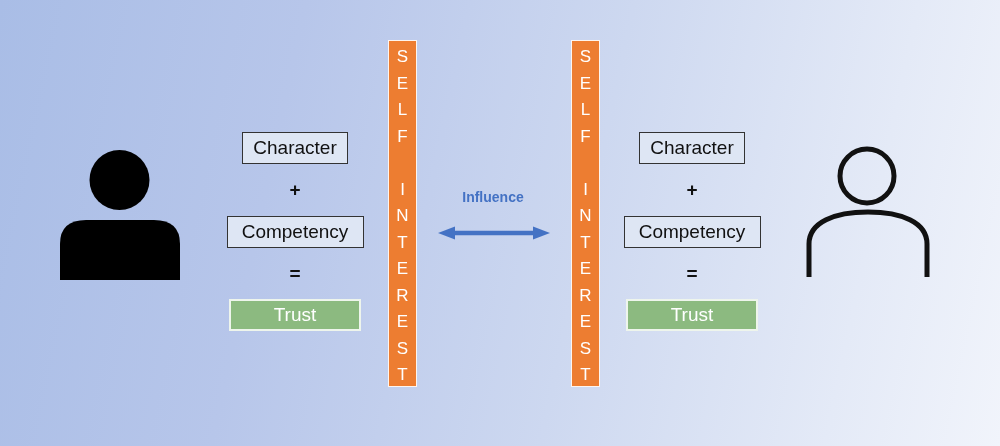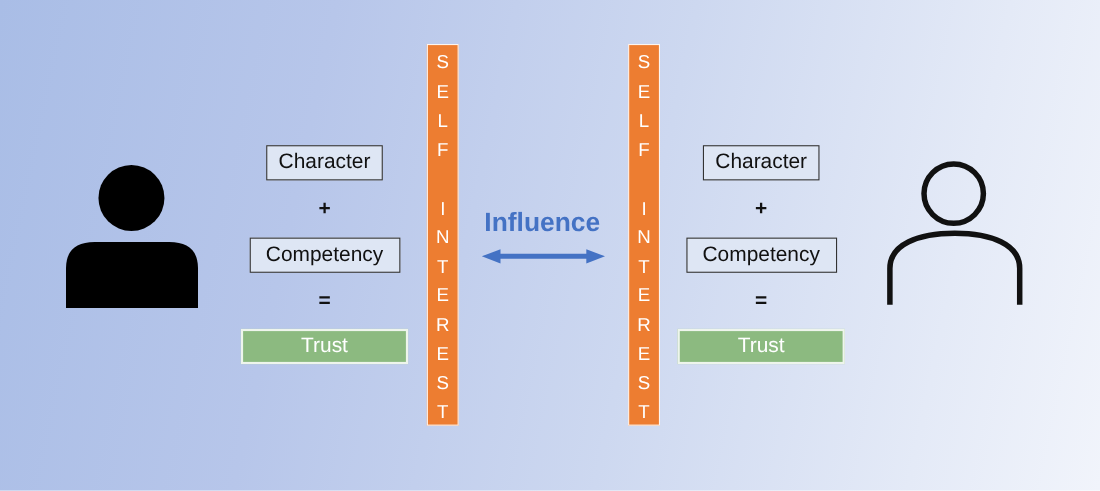--- a/index.html
+++ b/index.html
@@ -29,21 +29,21 @@
     color:#111;font-size:19px;
   }
   .box-character{width:106px;}
   .box-competency{width:137px;text-align:right;}
   .op{
     height:52px;display:flex;align-items:center;justify-content:center;
     color:#111;font-size:19px;font-weight:600;flex:0 0 auto;
   }
   .op-equals{height:51px;}
   .trust{
-    box-sizing:border-box;width:152px;height:32px;
+    box-sizing:border-box;width:132px;height:32px;
     display:flex;align-items:center;justify-content:center;
     background:var(--trust-green,#8cba80);
     border:2px solid rgba(255,255,255,.85);
     color:#fff;font-size:19px;
   }
   
   .bar{
     position:absolute;top:40px;width:29px;height:347px;
     box-sizing:border-box;
     background:var(--bar-orange,#ed7d31);
@@ -52,21 +52,21 @@
     text-align:center;white-space:pre-line;
     padding-top:3px;
   }
   .bar-left{left:388px;}
   .bar-right{left:571px;}
   
   .influence-label{
     position:absolute;left:428px;top:189px;width:130px;
     text-align:center;
     color:var(--influence-blue,#4472c4);
-    font-size:24px;font-weight:bold;
+    font-size:14px;font-weight:bold;
   }
   .influence-arrow{position:absolute;left:438px;top:224px;width:112px;height:18px;}
 </style>
 </head>
 <body>
 
 <div class="canvas">
 
   <svg class="person person-left" viewBox="0 0 120 132" aria-hidden="true">
     <circle cx="59.5" cy="32" r="30" fill="#000"></circle>

